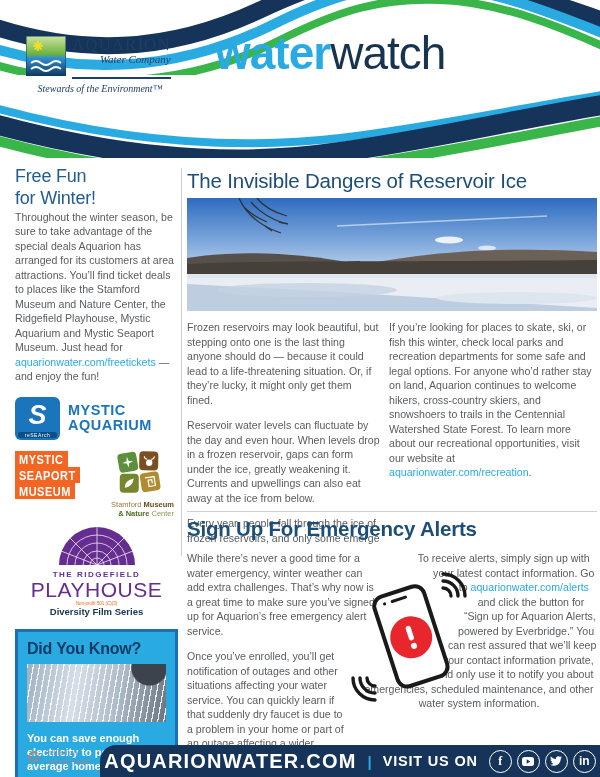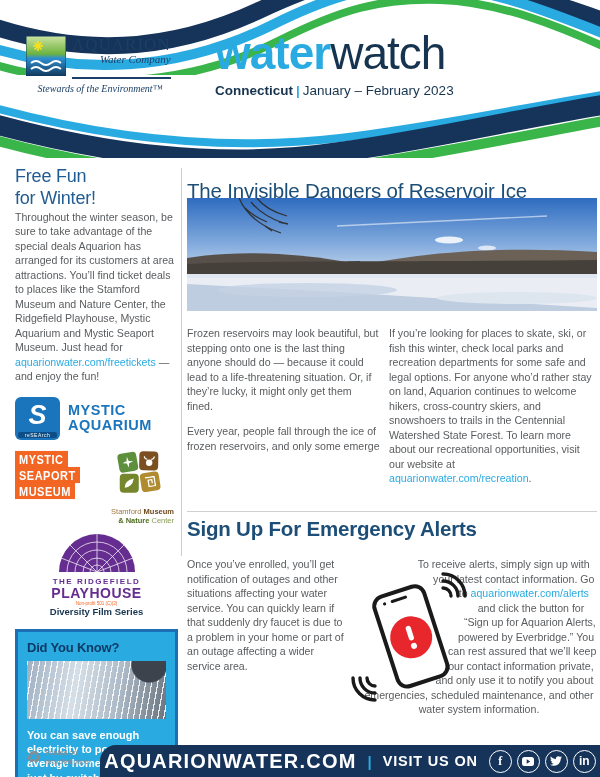--- a/index.html
+++ b/index.html
@@ -39,46 +39,46 @@
             font-size:5px;text-align:center;border-radius:2px;letter-spacing:.5px;}
   .aq-words{color:#1b75bc;font-weight:700;font-size:14.5px;line-height:1.05;letter-spacing:.5px;}
 
   .logo-row2{display:flex;justify-content:space-between;align-items:flex-start;margin-top:12px;}
   .seaport div{background:#f26522;color:#fff;font-weight:700;font-size:11px;letter-spacing:.5px;
                padding:1px 4px;margin-bottom:2px;display:inline-block;transform:scaleY(1.15);}
   .seaport{display:flex;flex-direction:column;align-items:flex-start;}
   .stamford{width:78px;text-align:center;}
   .st-grid{display:grid;grid-template-columns:19px 19px;grid-gap:2px;justify-content:center;transform:rotate(-4deg);}
   .st-tile{width:19px;height:19px;border-radius:4px;display:flex;align-items:center;justify-content:center;}
-  .st-txt{font-size:7.5px;line-height:1.25;margin-top:15px;text-align:right;padding-right:4px;}
+  .st-txt{font-size:7.5px;line-height:1.25;margin-top:8px;text-align:right;padding-right:4px;}
   .st-a{color:#a0783c;} .st-b{color:#6b4a1e;font-weight:700;}
   .st-c{color:#4e6b1e;font-weight:700;} .st-d{color:#8a9a55;}
 
   .ridgefield{text-align:center;margin-top:8px;}
   .rf-line1{font-size:8px;font-weight:700;color:#662d91;letter-spacing:1.5px;margin-top:1px;}
-  .rf-line2{font-size:14px;font-weight:700;color:#662d91;letter-spacing:.5px;line-height:1;}
+  .rf-line2{font-size:21px;font-weight:400;color:#662d91;letter-spacing:.5px;line-height:1;}
   .rf-sub{font-size:4.5px;color:#f26522;margin-top:1px;}
   .rf-series{font-size:9.5px;color:#16344f;font-weight:600;}
 
   .dyk{margin-top:12px;border:3px solid #1c6fb5;background:#29abe2;padding:8px 9px 12px;}
-  .dyk-title{font-size:13px;font-weight:700;color:#0e3a66;letter-spacing:-.2px;}
+  .dyk-title{font-size:16px;font-weight:700;color:#0e3a66;letter-spacing:-.2px;}
   .dyk-photo{height:58px;margin-top:6px;
      background:
        radial-gradient(circle at 88% 6%, #3c434c 0 13%, rgba(0,0,0,0) 14%),
        repeating-linear-gradient(100deg, rgba(255,255,255,.85) 0 1.2px, rgba(255,255,255,0) 1.2px 6px),
        linear-gradient(100deg,#9fb0c2 0%,#d6dfe7 35%,#aebbc8 65%,#69747f 100%);}
   .dyk-body{font-size:11px;font-weight:700;color:#fff;line-height:1.3;margin-top:9px;}
 
   
   .vdiv{position:absolute;left:181px;top:168px;width:1px;height:388px;background:#c9ccd0;}
   .art-title{position:absolute;left:187px;font-size:20.5px;color:#1d4e77;letter-spacing:-.2px;}
   .photo{position:absolute;left:187px;top:198px;width:410px;height:113px;overflow:hidden;}
   .a1c1{position:absolute;left:187px;top:320px;width:193px;}
   .a1c2{position:absolute;left:389px;top:320px;width:208px;}
-  .body-txt p{margin:6px 0 11px 0;}
+  .body-txt p{margin:0 0 11px 0;}
   .hr2{position:absolute;left:187px;top:511px;width:410px;height:1px;background:#cfd2d5;}
   .a2c1{position:absolute;left:187px;top:551px;width:188px;}
   .a2c2{position:absolute;left:360px;top:551px;width:238px;text-align:center;}
   .spacer-r{float:right;width:26px;height:92px;}
   .spacer-l{float:left;width:104px;height:128px;
             shape-outside:polygon(0 0,28% 0,100% 42%,62% 100%,0 100%);}
   .phone{position:absolute;left:348px;top:566px;width:122px;height:142px;pointer-events:none;}
 
   
   .recycle{position:absolute;left:26px;top:749px;display:flex;align-items:center;gap:4px;color:#8a8d90;}
@@ -128,23 +128,20 @@
         <div class="logo-name">AQUARION</div>
         <div class="logo-sub">Water Company</div>
       </div>
     </div>
     <div class="logo-tag">Stewards of the Environment™</div>
   </div>
 
   <div class="masthead">
     <div class="mast-title">
       <span class="mast-water">water</span><span class="mast-watch">watch</span>
-    </div>
-    <div class="mast-sub">
-      <span class="mast-region">Connecticut</span><span class="mast-pipe">|</span><span>January – February 2023</span>
     </div>
   </div>
 
   <svg class="wave" style="top:88px;height:70px;" viewBox="0 0 600 70">
     <path d="M-20,16 C100,50 220,64 340,50 C440,38 530,18 620,4" fill="none" stroke="#29abe2" stroke-width="8"></path>
     <path d="M-20,32 C100,66 220,82 340,64 C440,50 530,28 620,14" fill="none" stroke="#16345a" stroke-width="20"></path>
     <path d="M-20,48 C100,82 220,98 340,80 C450,64 540,44 620,30" fill="none" stroke="#39b54a" stroke-width="10"></path>
   </svg>
 </div>
 
@@ -229,21 +226,21 @@
   <div class="dyk">
     <div class="dyk-title">Did You Know?</div>
     <div class="dyk-photo"></div>
     <div class="dyk-body">You can save enough electricity to power an average home for 11 days just by switching to a WaterSense-rated showerhead.</div>
 
   </div>
 </div>
 
 <div class="vdiv"></div>
 
-<div class="art-title" style="top:179px;">The Invisible Dangers of Reservoir Ice</div>
+<div class="art-title" style="top:169px;">The Invisible Dangers of Reservoir Ice</div>
 
 <div class="photo">
   <svg width="410" height="113" viewBox="0 0 410 113">
     <defs>
       <linearGradient id="sky" x1="0" y1="0" x2="0" y2="1">
         <stop offset="0" stop-color="#2e6cc0"></stop>
           <stop offset=".55" stop-color="#7fa8dc"></stop>
           <stop offset="1" stop-color="#cddcee"></stop>
       </linearGradient>
     </defs>
@@ -264,30 +261,32 @@
       <path d="M64,4 C72,14 82,20 96,25"></path>
       <path d="M70,0 C76,8 86,14 100,18"></path>
       <path d="M58,10 C64,16 70,20 80,24"></path>
       <path d="M86,32 l8,3 M78,28 l7,5 M92,24 l9,2"></path>
     </g>
   </svg>
 </div>
 
 <div class="a1c1 body-txt">
   <p>Frozen reservoirs may look beautiful, but stepping onto one is the last thing anyone should do — because it could lead to a life-threatening situation. Or, if they’re lucky, it might only get them fined.</p>
+  <p>Reservoir water levels can fluctuate by the day and even hour. When levels drop in a frozen reservoir, gaps can form under the ice, greatly weakening it. Currents and upwellings can also eat away at the ice from below.</p>
   <p>Every year, people fall through the ice of frozen reservoirs, and only some emerge</p>
 </div>
 <div class="a1c2 body-txt">
   <p><span>If you’re looking for places to skate, ski, or fish this winter, check local parks and recreation departments for some safe and legal options. For anyone who’d rather stay on land, Aquarion continues to welcome hikers, cross-country skiers, and snowshoers to trails in the Centennial Watershed State Forest. To learn more about our recreational opportunities, visit our website at </span><a href="#" class="lnk">aquarionwater.com/recreation</a><span>.</span></p>
 </div>
 
 <div class="hr2"></div>
 <div class="art-title" style="top:517px;font-weight:bold;">Sign Up For Emergency Alerts</div>
 
 <div class="a2c1 body-txt">
+  <p>While there’s never a good time for a water emergency, winter weather can add extra challenges. That’s why now is a great time to make sure you’ve signed up for Aquarion’s free emergency alert service.</p>
   <p><span class="spacer-r"></span><span>Once you’ve enrolled, you’ll get notification of outages and other situations affecting your water service. You can quickly learn if that suddenly dry faucet is due to a problem in your home or part of an outage affecting a wider service area.</span></p>
 </div>
 <div class="a2c2 body-txt">
   <p><span class="spacer-l"></span><span>To receive alerts, simply sign up with your latest contact information. Go to </span><a href="#" class="lnk">aquarionwater.com/alerts</a><span> and click the button for “Sign up for Aquarion Alerts, powered by Everbridge.” You can rest assured that we’ll keep your contact information private, and only use it to notify you about emergencies, scheduled maintenance, and other water system information.</span></p>
 </div>
 
 <svg class="phone" viewBox="0 0 122 142">
   <g transform="rotate(-18 61 71)">
     <rect x="37" y="24" width="52" height="94" rx="10" fill="#fff" stroke="#1a1a1a" stroke-width="4"></rect>
     <line x1="56" y1="32" x2="70" y2="32" stroke="#1a1a1a" stroke-width="3" stroke-linecap="round"></line>

